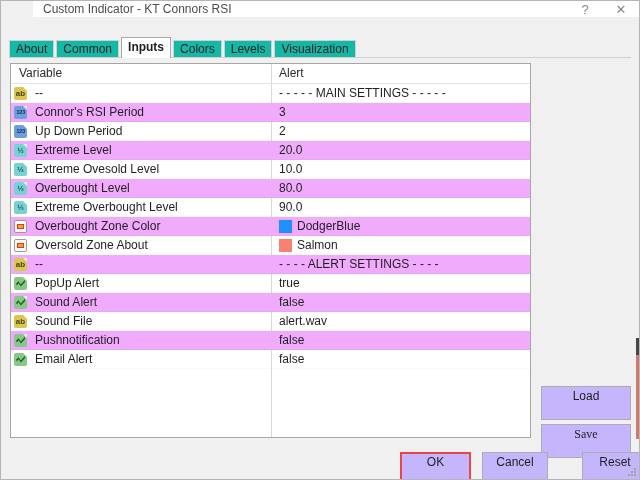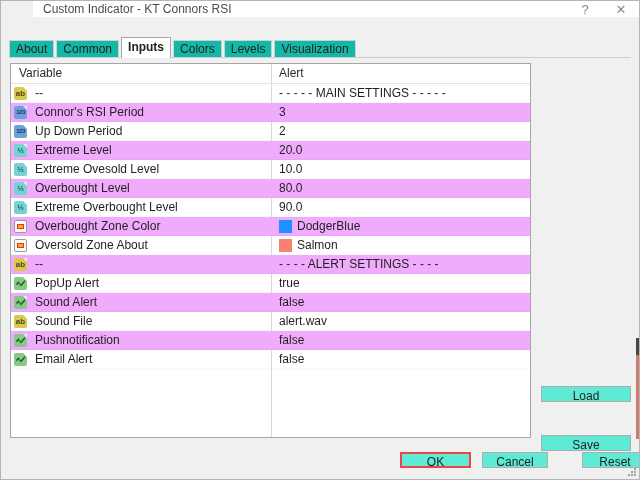--- a/index.html
+++ b/index.html
@@ -42,24 +42,24 @@
   .integer-param-icon .glyph{font-size:6px;letter-spacing:-0.5px;}
   .double-param-icon{background:#79d2d2;color:#0d5c5c;}
   .double-param-icon .glyph{font-size:8px;}
   .bool-param-icon{background:#86c986;}
   .color-param-icon{background:#fafafa;border:1px solid #9a9a9a;box-sizing:border-box;}
   .color-param-icon::before{content:"";position:absolute;left:2px;right:2px;top:3px;bottom:3px;
          background:#ffa21f;border:1px solid #d93b1f;box-sizing:border-box;}
   .zigzag{width:9px;height:7px;background:#245c24;
          clip-path:polygon(0% 60%,28% 25%,52% 70%,100% 5%,100% 35%,54% 100%,28% 55%,10% 85%);}
   
-  .btn{position:absolute;box-sizing:border-box;height:16px;background:#5eead4;border:1px solid #adadad;
+  .btn{position:absolute;box-sizing:border-box;height:34px;background:#c4b5fd;border:1px solid #adadad;
        text-align:center;line-height:19px;color:#1f1f1f;cursor:default;}
   #btn-load{left:540px;top:385px;width:90px;}
-  #btn-save{left:540px;top:434px;width:90px;}
+  #btn-save{left:540px;top:423px;width:90px;font-family:Liberation Serif, serif;}
   #btn-ok{left:399px;top:451px;width:71px;border:2px solid #ef4444;line-height:16px;}
   #btn-cancel{left:481px;top:451px;width:66px;}
   #btn-reset{left:552px;top:451px;width:66px;margin-left:29px;}
   
   .strip-dark{position:absolute;right:0;top:337px;width:3px;height:17px;background:#474747;}
   .strip-red{position:absolute;right:0;top:354px;width:3px;height:84px;background:#cb7c6e;}
   
   .grip{position:absolute;right:2px;bottom:2px;width:9px;height:9px;}
   .grip::before{content:"";position:absolute;left:0;top:6px;width:2px;height:2px;background:#a2a2a2;
        box-shadow:3px 0 #a2a2a2,6px 0 #a2a2a2,3px -3px #a2a2a2,6px -3px #a2a2a2,6px -6px #a2a2a2;}

